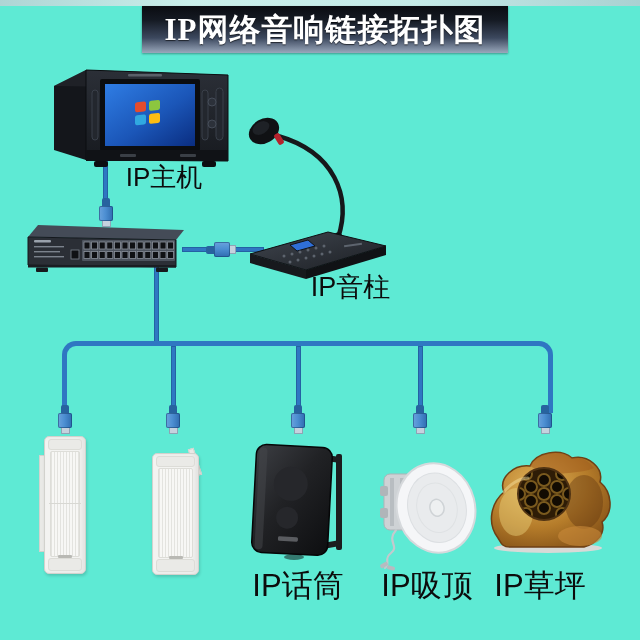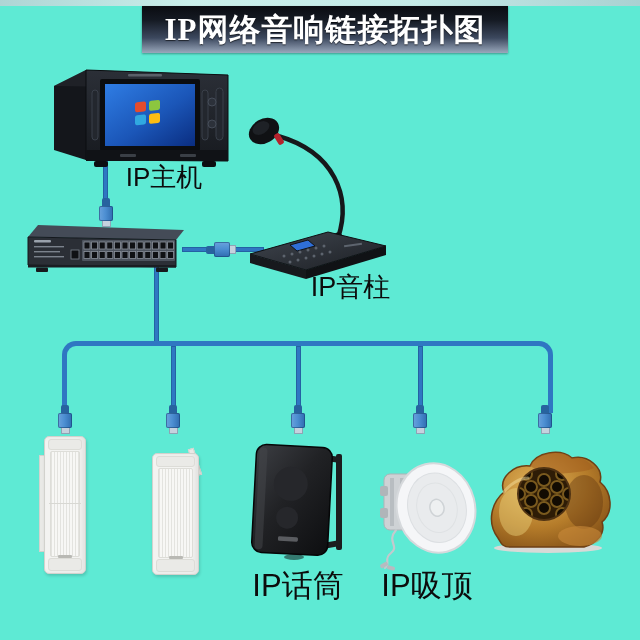--- a/index.html
+++ b/index.html
@@ -316,14 +316,15 @@
         <circle cx="73" cy="57" r="6"></circle>
       <circle cx="42" cy="30" r="6"></circle>
         <circle cx="78" cy="30" r="6"></circle>
       <circle cx="42" cy="70" r="6"></circle>
         <circle cx="78" cy="70" r="6"></circle>
       <circle cx="35" cy="50" r="6"></circle>
         <circle cx="85" cy="50" r="6"></circle>
     </g>
     <path d="M20,48 C26,40 36,34 44,34" fill="none" stroke="#f3dd9a" stroke-width="3" opacity="0.5" stroke-linecap="round"></path>
   </svg>
+  <div class="abs lbl" style="left:486px;top:569px;width:108px;font-size:31px;">IP草坪</div>
 
 </div>
 
 </body></html>

